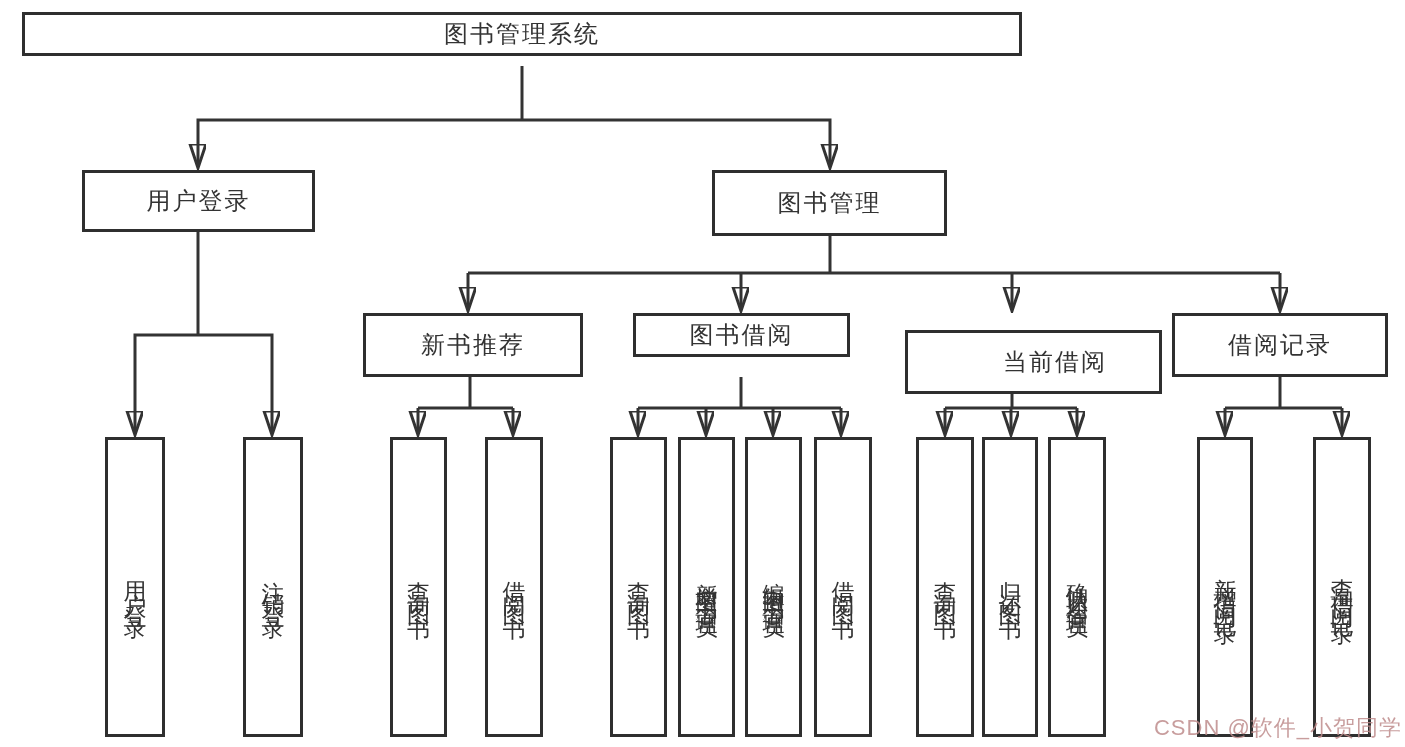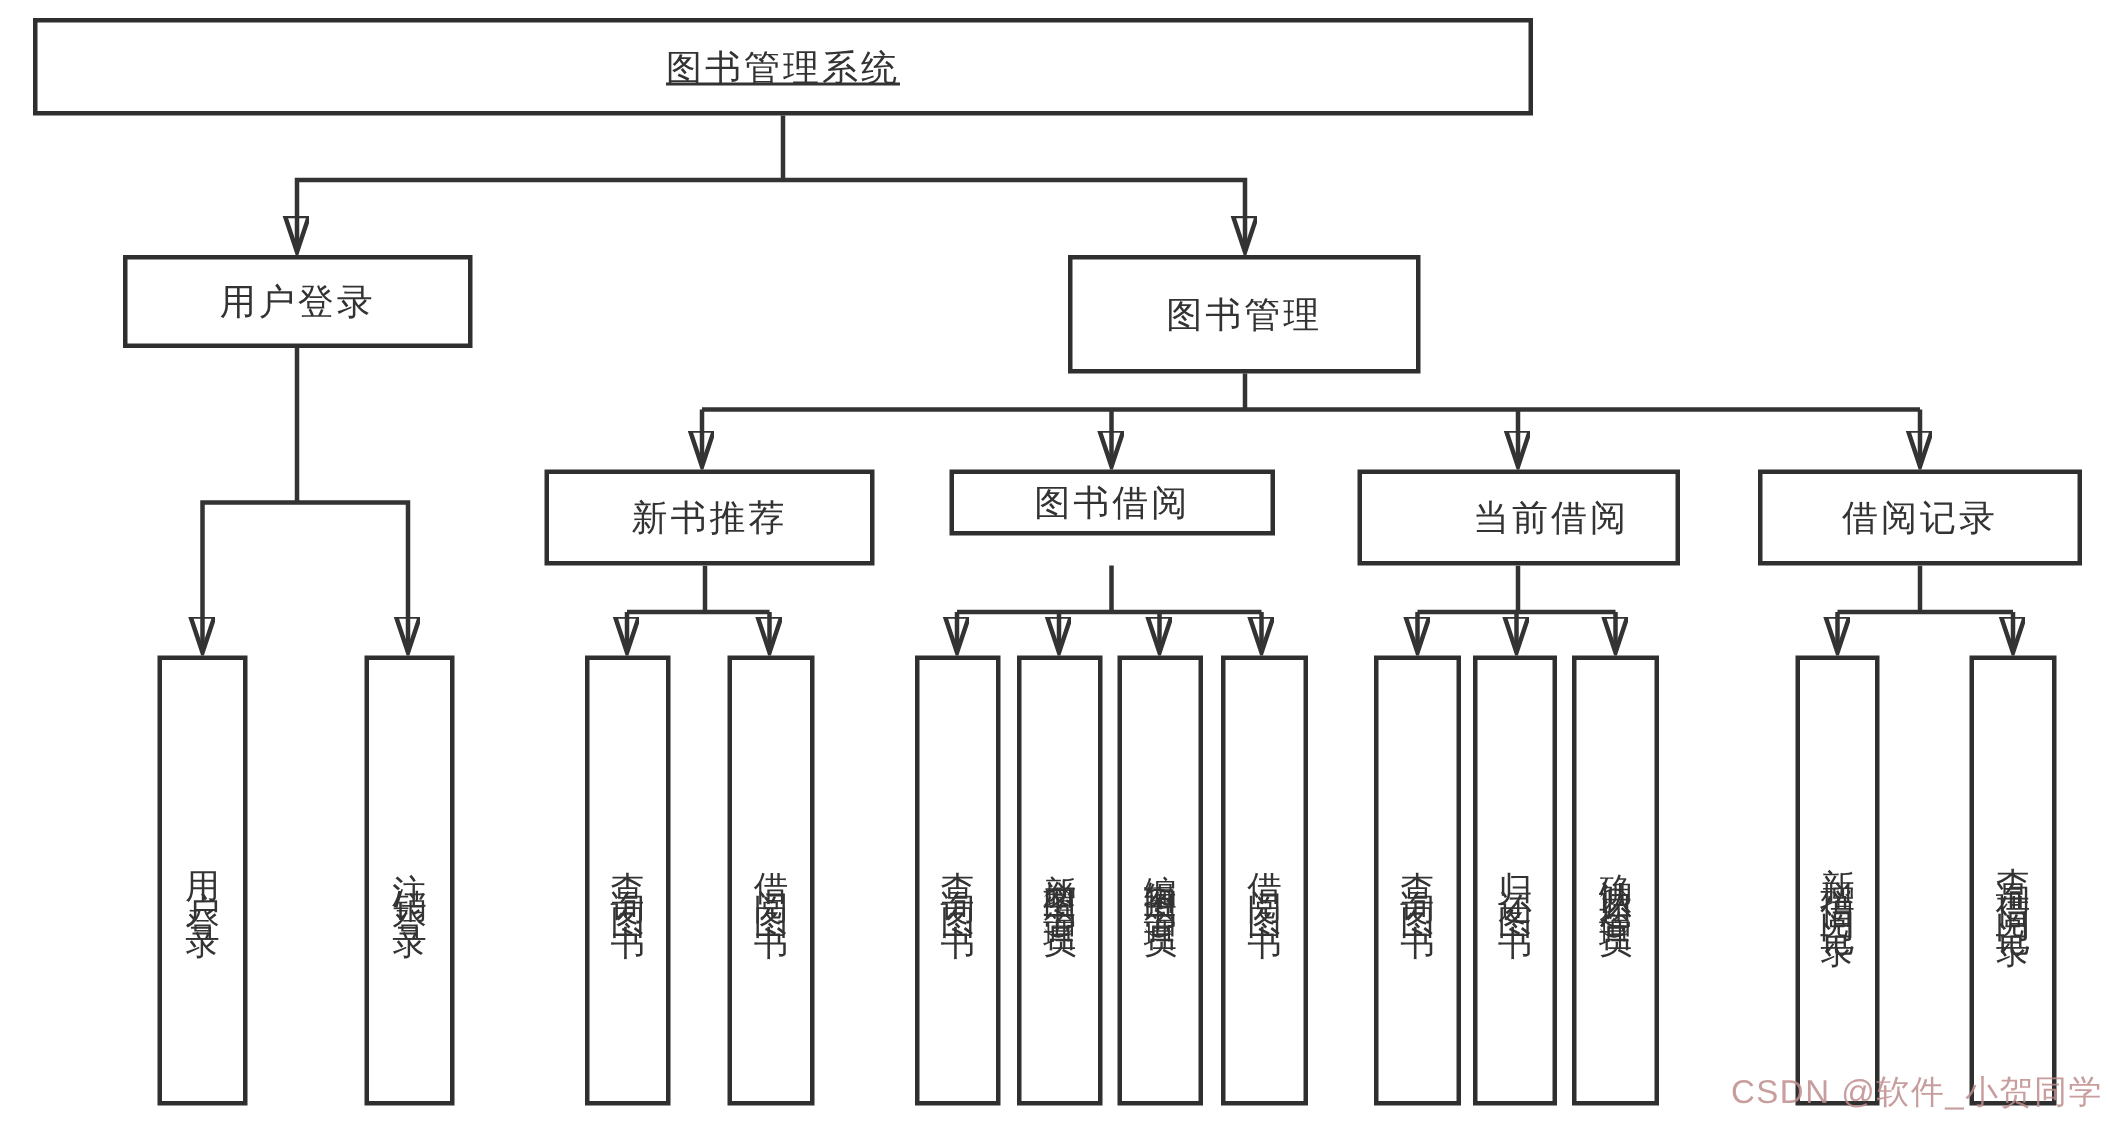--- a/index.html
+++ b/index.html
@@ -118,38 +118,38 @@
     </g>
 
     <g>
       <path d="M1280,377 L1280,408"></path>
       <path d="M1225,408 L1342,408"></path>
       <path d="M1225,408 L1225,433" marker-end="url(#arrow)"></path>
       <path d="M1342,408 L1342,433" marker-end="url(#arrow)"></path>
     </g>
   </svg>
 
-  <div class="box" style="left:22px; top:12px; width:1000px; height:65px;text-decoration:underline;">
+  <div class="box" style="left:22px; top:12px; width:1000px; height:44px;">
     <span class="h-label">图书管理系统</span>
   </div>
 
   <div class="box" style="left:82px; top:170px; width:233px; height:62px;">
     <span class="h-label">用户登录</span>
   </div>
-  <div class="box" style="left:712px; top:170px; width:235px; height:79px;">
+  <div class="box" style="left:712px; top:170px; width:235px; height:66px;">
     <span class="h-label">图书管理</span>
   </div>
 
   <div class="box" style="left:363px; top:313px; width:220px; height:64px;">
     <span class="h-label">新书推荐</span>
   </div>
   <div class="box" style="left:633px; top:313px; width:217px; height:44px;">
     <span class="h-label">图书借阅</span>
   </div>
-  <div class="box" style="left:905px; top:313px; width:215px; height:64px;padding-left:43px;">
+  <div class="box" style="left:905px; top:330px; width:257px; height:64px;padding-left:43px;">
     <span class="h-label">当前借阅</span>
   </div>
   <div class="box" style="left:1172px; top:313px; width:216px; height:64px;">
     <span class="h-label">借阅记录</span>
   </div>
 
   <div class="box leaf" style="left:105px; top:437px; width:60px; height:300px;">
     <span>用户登录</span>
   </div>
   <div class="box leaf" style="left:243px; top:437px; width:60px; height:300px;">

